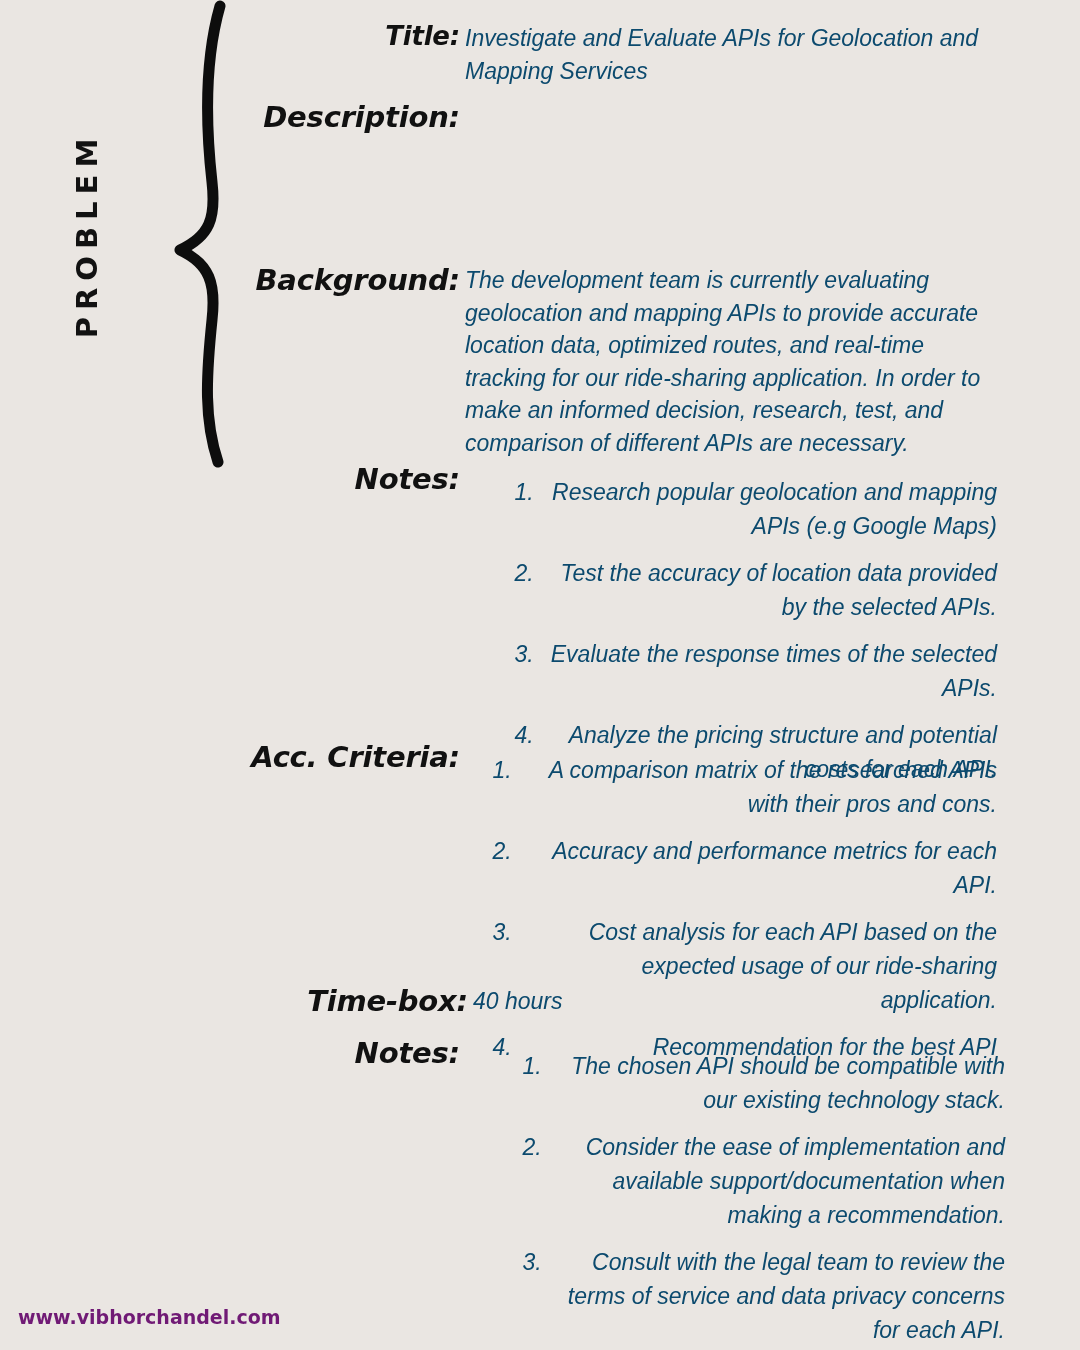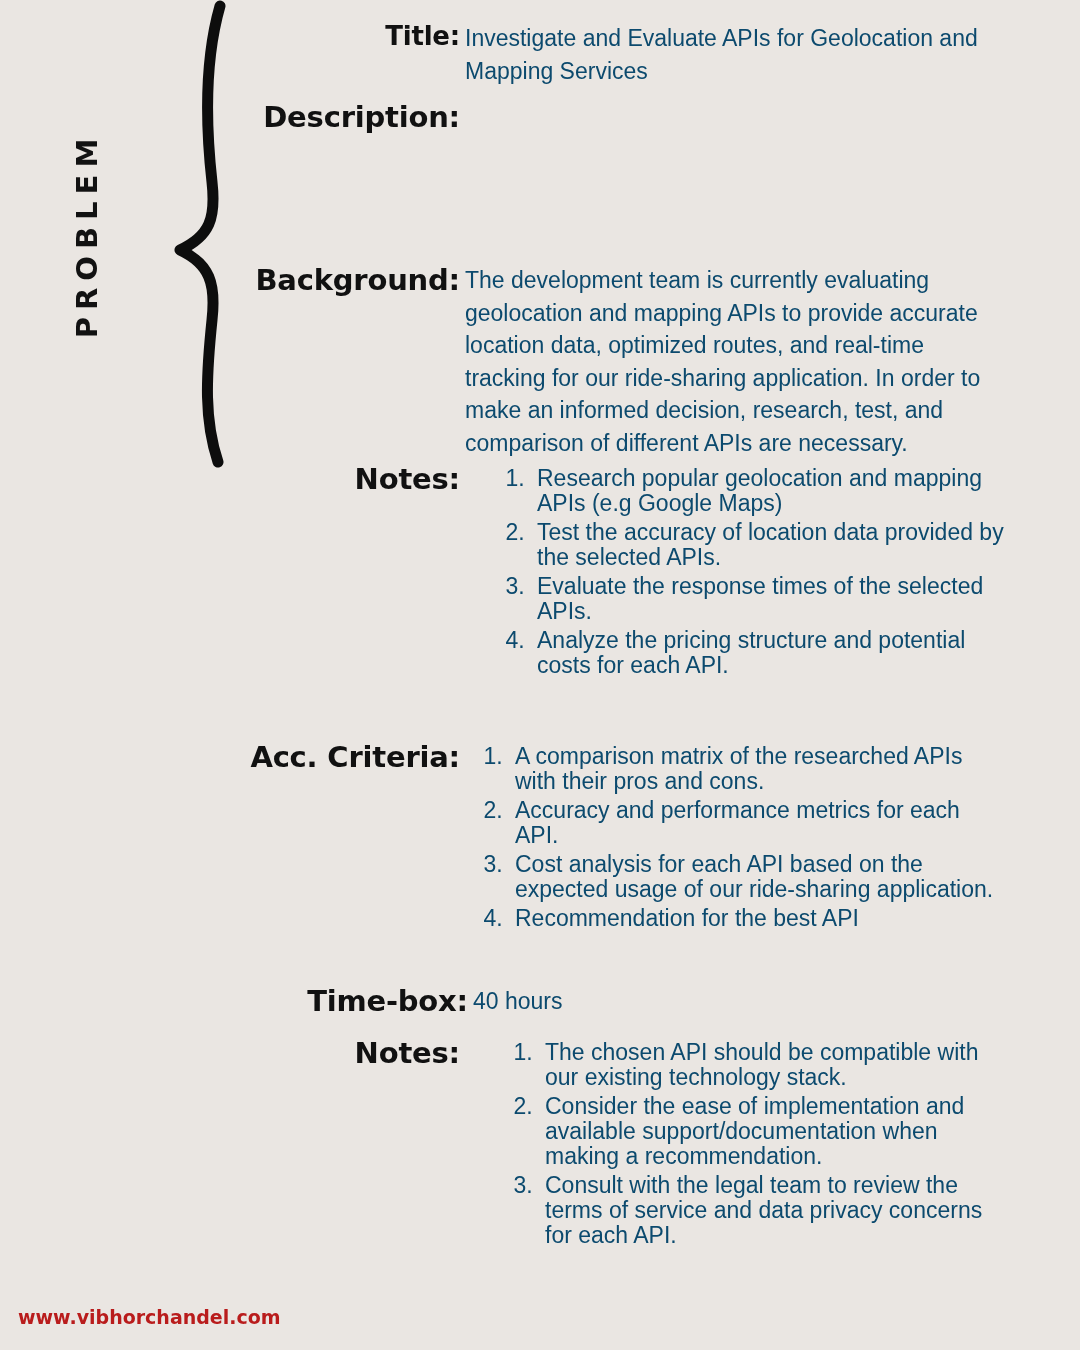--- a/index.html
+++ b/index.html
@@ -59,20 +59,21 @@
     position: absolute;
     left: 0;
     top: 0;
     width: 1080px;
   }
   .row {
     display: flex;
     align-items: flex-start;
     width: 1030px;
     margin-left: 0;
+    font-style: italic;
   }
   .label-cell {
     width: 465px;
     flex: 0 0 465px;
     text-align: right;
     padding-right: 5px;
     box-sizing: border-box;
     font-family: "DejaVu Sans", sans-serif;
     font-weight: 700;
     font-size: 29px;
@@ -96,23 +97,24 @@
   }
 
   
   ol.steps {
     margin: 0;
     padding: 0 0 0 40px;
     list-style-position: outside;
     list-style-type: decimal;
   }
   ol.steps li {
-    margin: 4px;
+    margin: 13px;
     padding-left: 6px;
-    line-height: 25px;
+    line-height: 34px;
+    text-align: right;
   }
   ol.steps.indent-wide {
     padding-left: 62px;
   }
 
   
   #row-title      { position: absolute; top: 22px;   left: 0; }
   #row-description{ position: absolute; top: 101px;  left: 0; }
   #row-background { position: absolute; top: 264px;  left: 0; }
   #row-scope      { position: absolute; top: 462px;  left: 0; }
@@ -128,21 +130,21 @@
 
   
   #footer {
     position: absolute;
     left: 18px;
     bottom: 22px;
     font-family: "DejaVu Sans", sans-serif;
     font-weight: 700;
     font-size: 19px;
     letter-spacing: 0px;
-    color: #b91c1c;
+    color: #701a75;
   }
 </style>
 </head>
 <body>
 
 <div id="card">
 
   <div id="section-label">
     <span class="vtext">PROBLEM</span>
   </div>

